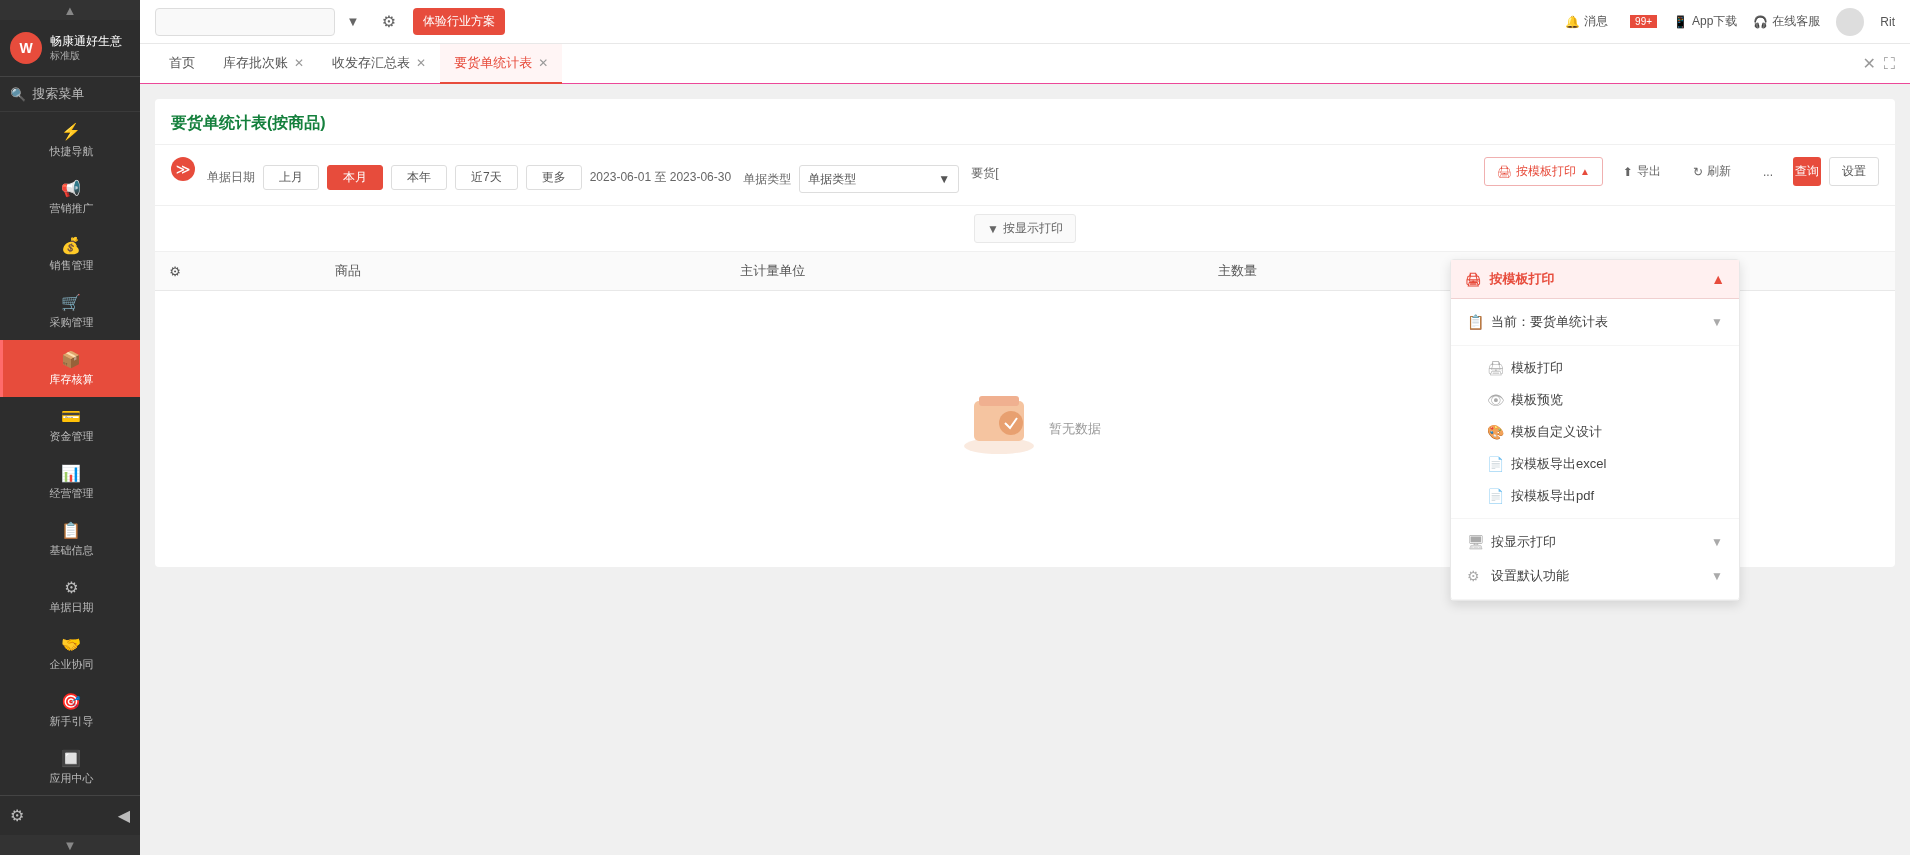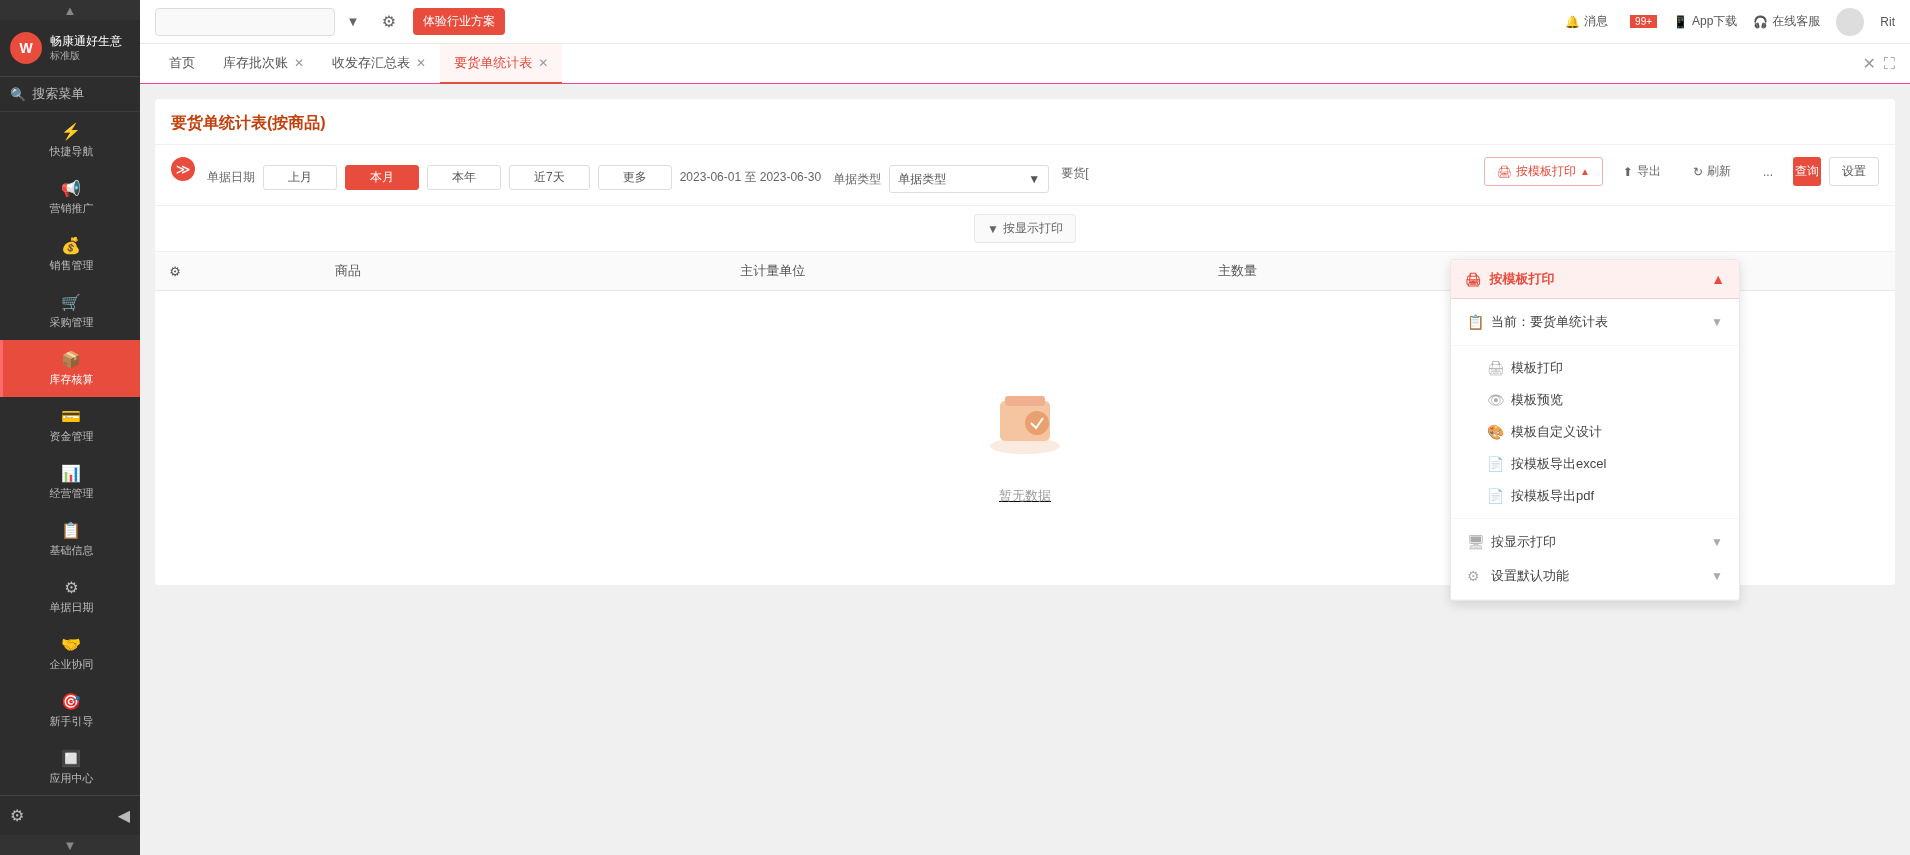--- a/index.html
+++ b/index.html
@@ -149,37 +149,37 @@
     .page-card {
       background: #fff;
       border-radius: 4px;
       overflow: hidden;
     }
 
     .page-header {
       padding: 14px 16px 10px;
       border-bottom: 1px solid #f0f0f0;
     }
-    .page-title { font-size: 16px; font-weight: bold; color: #c2410c; }
+    .page-title { font-size: 16px; font-weight: bold; color: #15803d; }
 
     
     .filter-bar {
       padding: 12px 16px;
       border-bottom: 1px solid #f0f0f0;
       display: flex;
       align-items: flex-start;
       gap: 12px;
       flex-wrap: wrap;
     }
     .filter-section {
       display: flex; align-items: center; gap: 8px; flex-wrap: wrap; margin-top: 8px;
     }
     .filter-label { color: #666; font-size: 12px; white-space: nowrap; }
     .date-btn {
-      padding: 3px 24px; border: 1px solid #ddd; border-radius: 3px;
+      padding: 3px 15px; border: 1px solid #ddd; border-radius: 3px;
       background: #fff; cursor: pointer; font-size: 12px; color: #555;
     }
     .date-btn.active { background: #e74c3c; color: #fff; border-color: #e74c3c; }
     .date-range { color: #666; font-size: 12px; }
 
     .filter-select {
       height: 28px; min-width: 160px; border: 1px solid #ddd; border-radius: 3px;
       padding: 0 8px; font-size: 12px; color: #555; cursor: pointer;
       display: flex; align-items: center; justify-content: space-between; gap: 4px;
     }
@@ -240,23 +240,22 @@
     }
     .data-table th {
       background: #fafafa; padding: 10px 12px;
       text-align: center; font-weight: 500; color: #555;
       border-bottom: 1px solid #e8e8e8; font-size: 13px;
     }
     .data-table th:first-child, .data-table td:first-child { width: 40px; }
 
     
     .empty-state {
-      display: flex; flex-direction: column; align-items: center; justify-content: center;
+      display: flex; align-items: center; justify-content: center;
       padding: 80px 0;
-      text-decoration: underline;
     }
     .empty-icon {
       width: 100px; height: 100px;
       margin-bottom: 16px;
     }
     .empty-text { color: #999; font-size: 13px; }
     .action-btn {
       display: flex; align-items: center; gap: 4px;
       padding: 5px 12px; border: none; background: none;
       cursor: pointer; font-size: 12px; color: #666;

